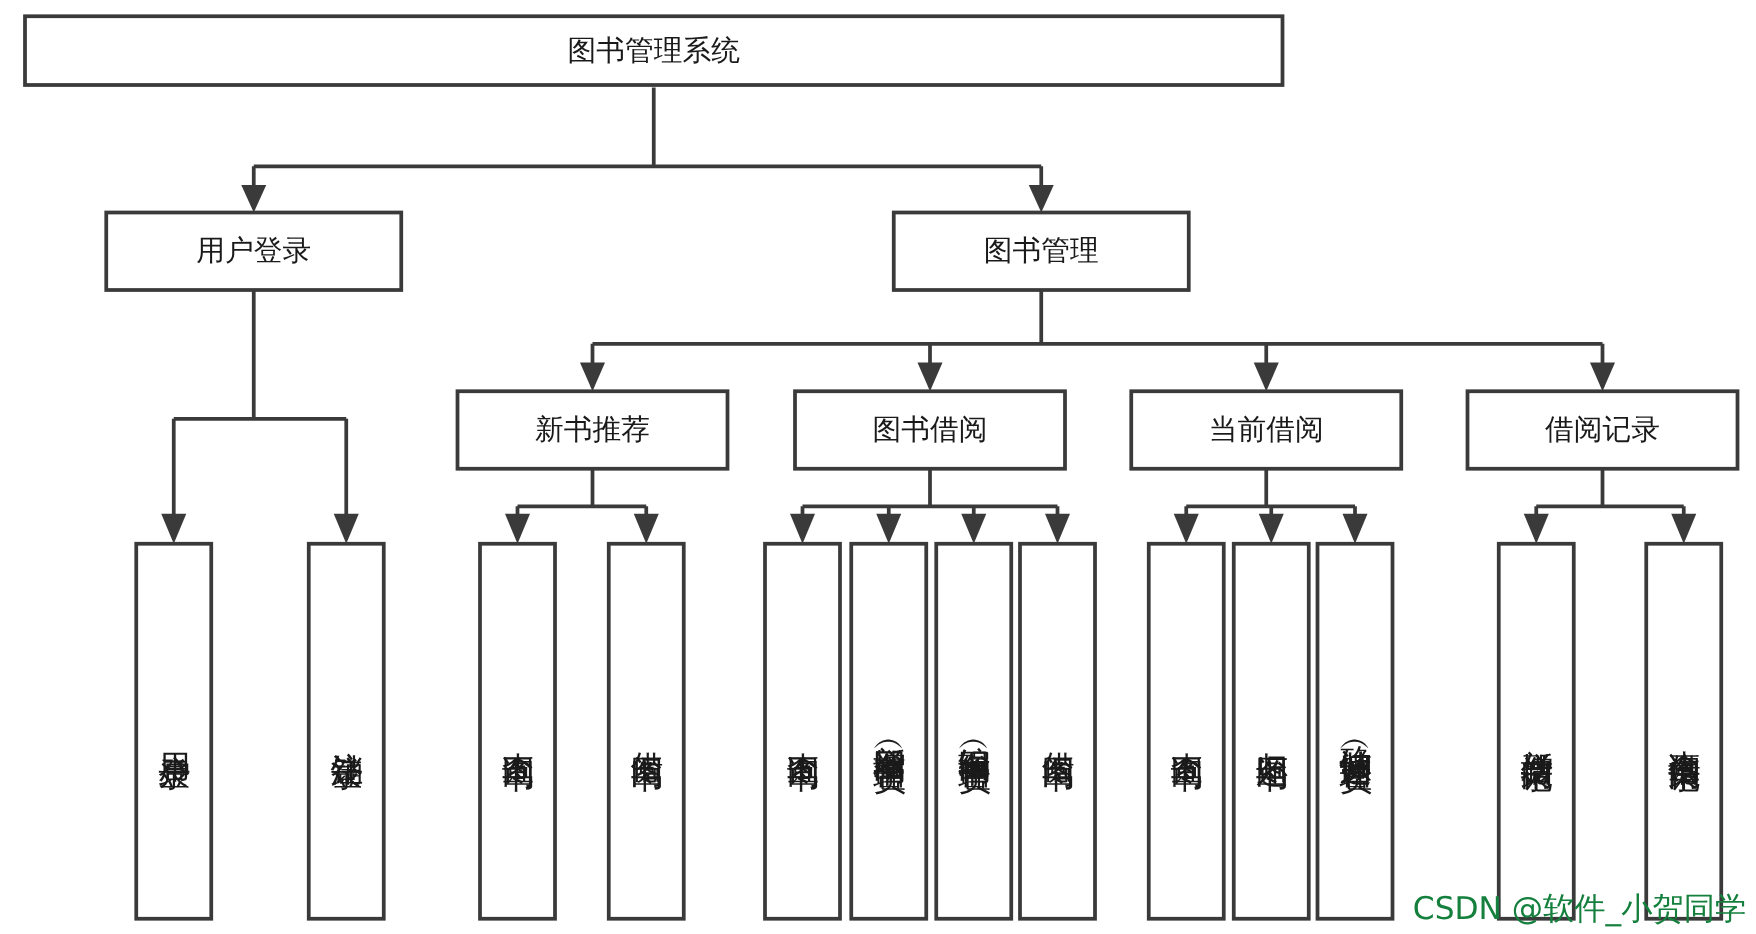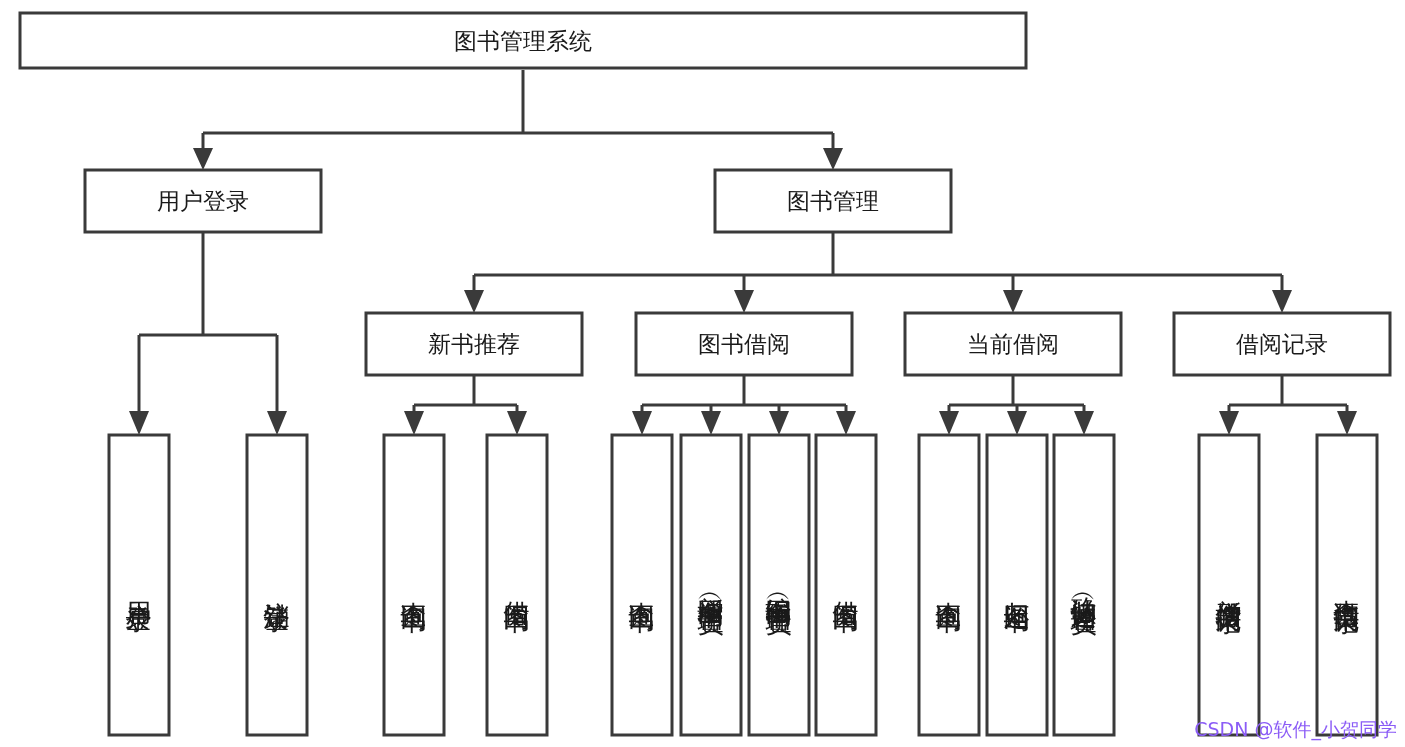--- a/index.html
+++ b/index.html
@@ -58,22 +58,22 @@
     justify-content: center;
     text-align: center;
     white-space: nowrap;
     pointer-events: none;
   }
   .watermark {
     position: absolute;
     right: 12px;
     bottom: 4px;
     font-family: "DejaVu Sans", "Liberation Sans", sans-serif;
-    font-size: 19px;
-    color: #8b5cf6;
+    font-size: 25px;
+    color: #15803d;
     white-space: nowrap;
   }
 </style>
 </head>
 <body>
 
 <div id="diagram-root">
 
   <svg width="1405" height="747" viewBox="0 0 1405 747" xmlns="http://www.w3.org/2000/svg">
 

